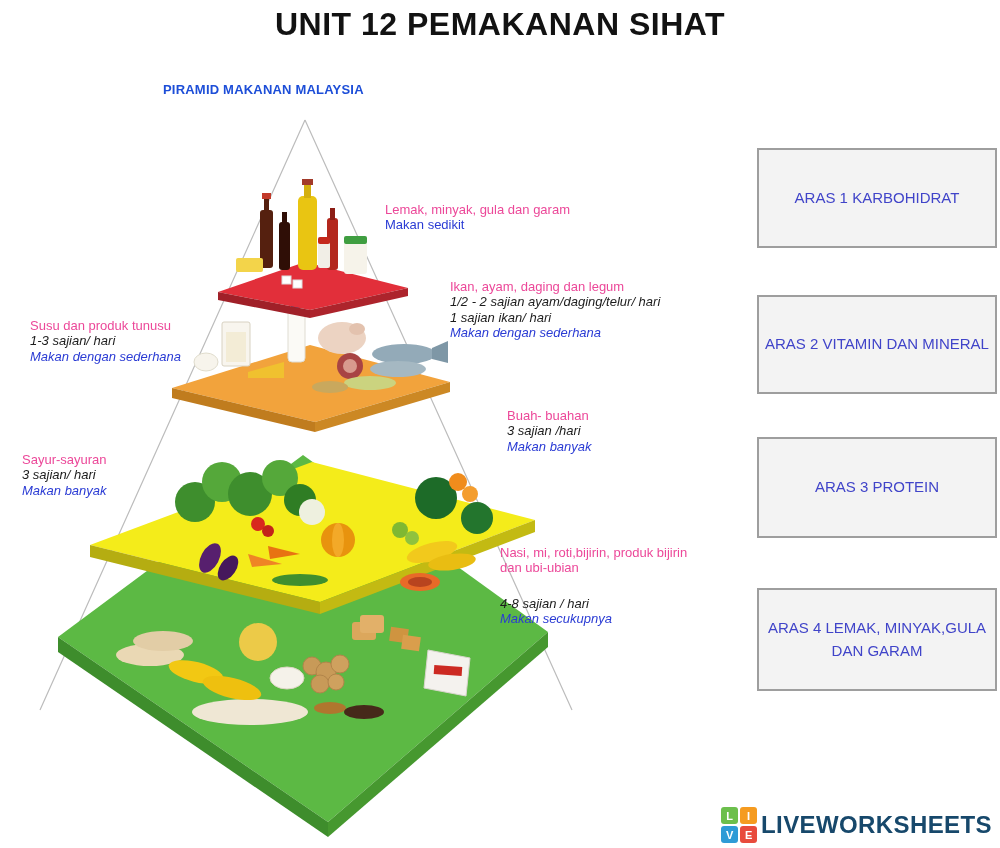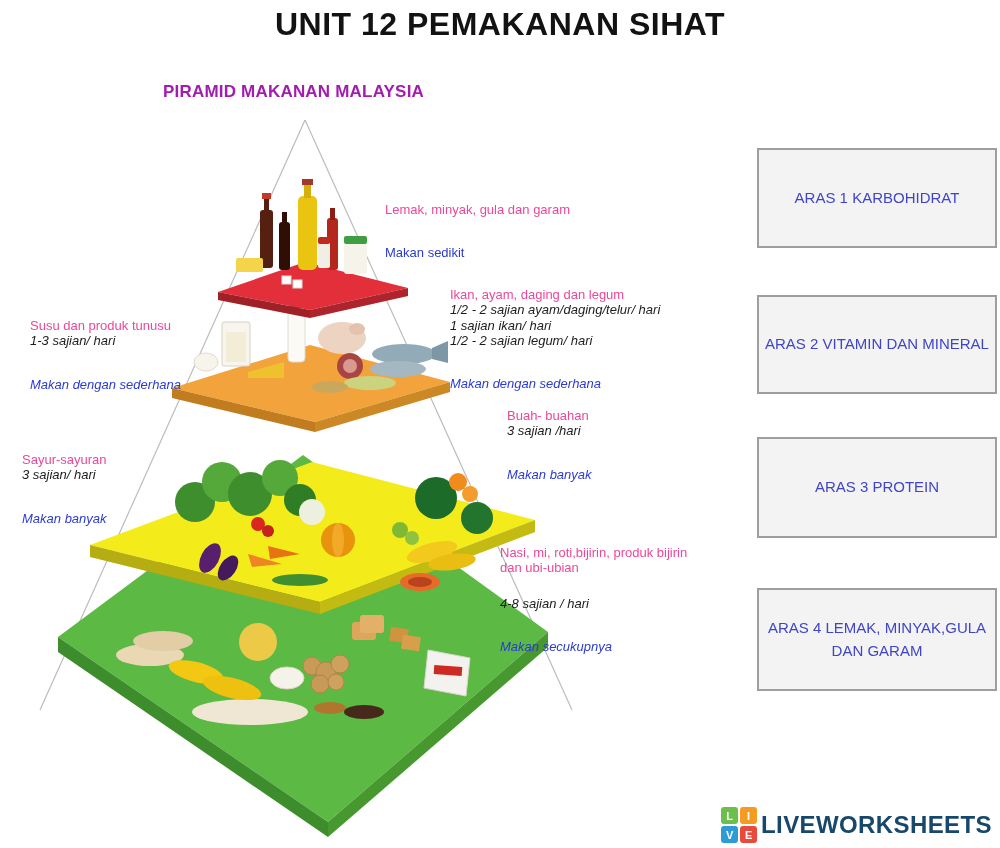--- a/index.html
+++ b/index.html
@@ -1,26 +1,26 @@
 <!DOCTYPE html>
 <html><head>
 <meta charset="utf-8">
 <style>
   html,body{margin:0;padding:0;background:#ffffff;}
   .page{position:relative;width:1000px;height:848px;background:#fff;overflow:hidden;
         font-family:"Liberation Sans",sans-serif;}
   .main-title{position:absolute;left:0;top:6px;width:1000px;text-align:center;
         font-size:32px;font-weight:700;color:#121212;letter-spacing:.5px;}
-  .pyramid-heading{position:absolute;left:163px;top:82px;font-size:17px;font-weight:700;
-        color:#a21caf;letter-spacing:.2px;}
+  .pyramid-heading{position:absolute;left:163px;top:82px;font-size:13px;font-weight:700;
+        color:#1d4ed8;letter-spacing:.2px;}
   .pyramid-svg{position:absolute;left:0;top:110px;width:640px;height:738px;}
   .plabel{position:absolute;font-size:13px;line-height:1.18;}
   .lred{color:#ec4899;}
   .lblack{color:#1c1c1c;font-style:italic;}
-  .lblue{color:#2a3bd4;font-style:italic;margin-top:28px;}
+  .lblue{color:#2a3bd4;font-style:italic;}
   .upright{font-style:normal;}
   .abox{position:absolute;left:757px;width:240px;box-sizing:border-box;
         background:#f3f3f3;border:2px solid #9e9e9e;color:#4044c9;font-size:15px;
         display:flex;align-items:center;justify-content:center;text-align:center;
         padding:0 5px;line-height:1.5;cursor:move;}
   .logo{position:absolute;right:8px;bottom:5px;display:flex;align-items:center;gap:4px;}
   .logo-grid{display:grid;grid-template-columns:17px 17px;grid-auto-rows:17px;gap:2px;}
   .logo-sq{color:#fff;font-size:11px;font-weight:700;border-radius:3px;
         display:flex;align-items:center;justify-content:center;}
   .sq-l{background:#6cbf4c;} .sq-i{background:#f59b20;}
@@ -153,25 +153,24 @@
       <rect x="282" y="166" width="9" height="8" fill="#ffffff" stroke="#ddd"></rect>
       <rect x="293" y="170" width="9" height="8" fill="#ffffff" stroke="#ddd"></rect>
     </g>
   </svg>
 
   <div class="plabel" style="left:385px;top:202px;width:240px">
     <div class="lred">Lemak, minyak, gula dan garam</div>
     <div class="lblue upright">Makan sedikit</div>
   </div>
 
-  <div class="plabel" style="left:450px;top:287px;width:260px">
+  <div class="plabel" style="left:450px;top:279px;width:260px">
     <div class="lred">Ikan, ayam, daging dan legum</div>
     <div class="lblack">1/2 - 2 sajian ayam/daging/telur/ hari</div>
     <div class="lblack">1 sajian ikan/ hari</div>
-    <div class="lblack">1/2 - 2 sajian legum/ hari</div>
     <div class="lblue">Makan dengan sederhana</div>
   </div>
 
   <div class="plabel" style="left:30px;top:318px;width:220px">
     <div class="lred">Susu dan produk tunusu</div>
     <div class="lblack">1-3 sajian/ hari</div>
     <div class="lblue">Makan dengan sederhana</div>
   </div>
 
   <div class="plabel" style="left:507px;top:408px;width:180px">

